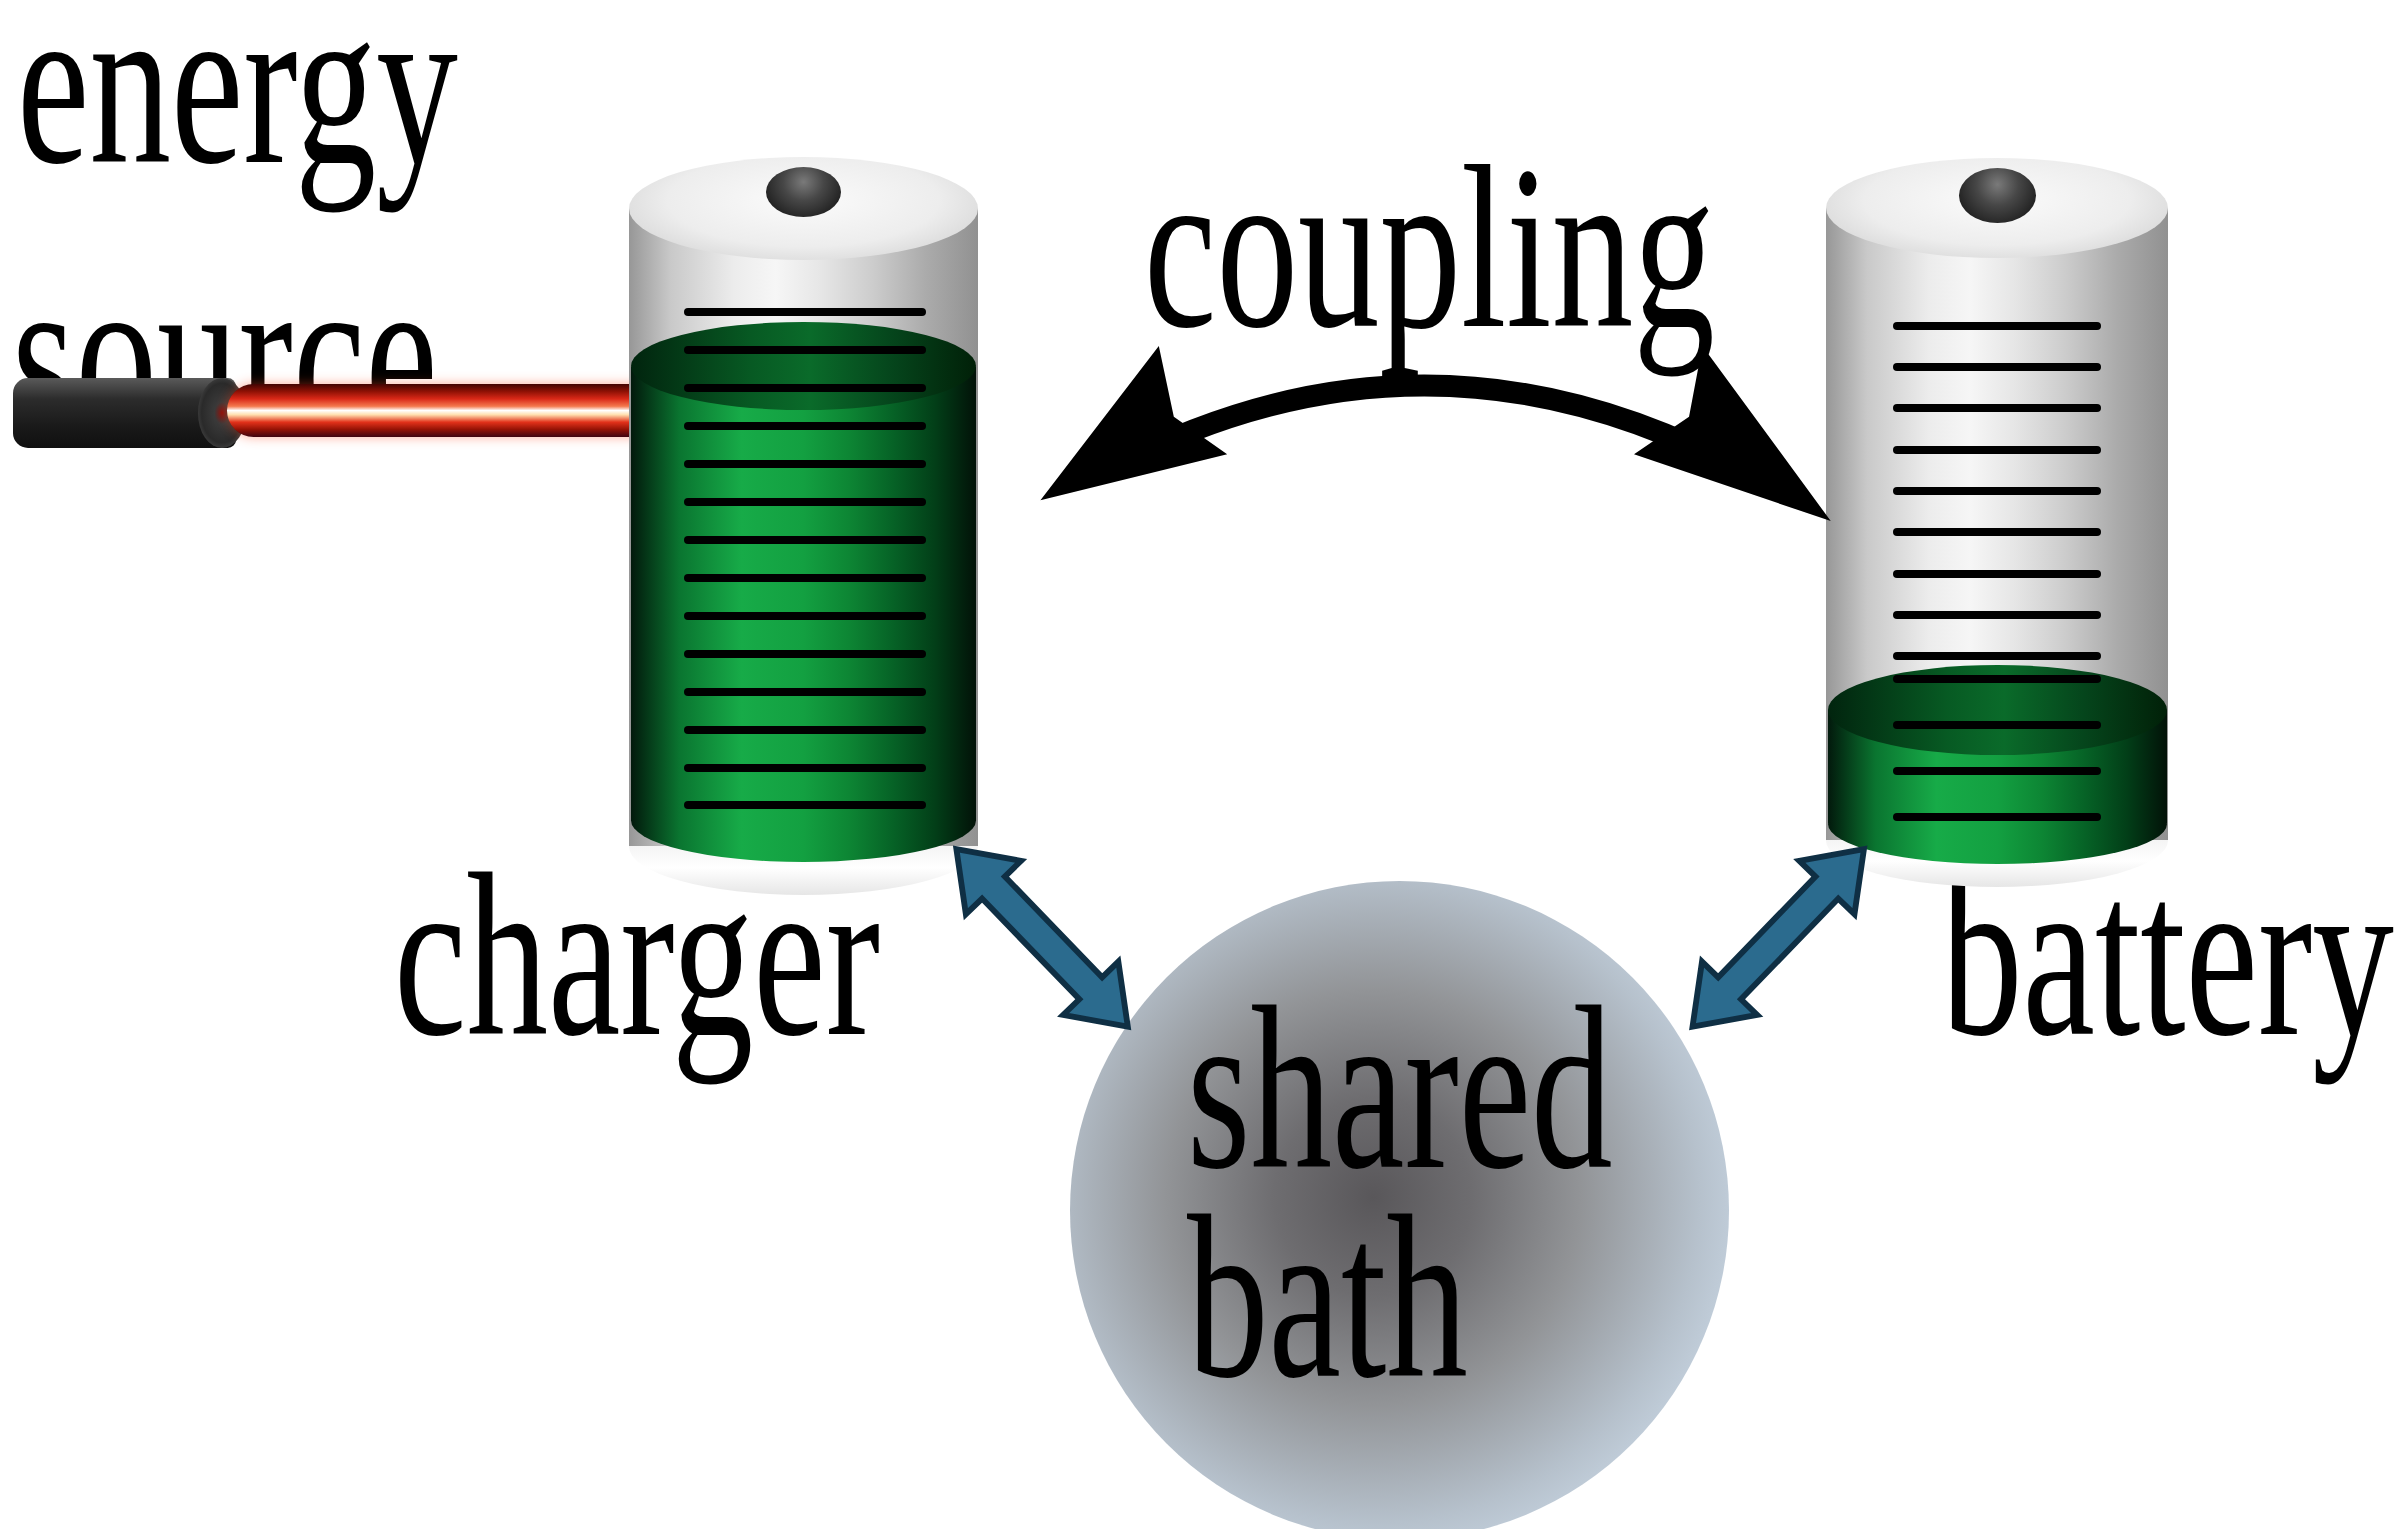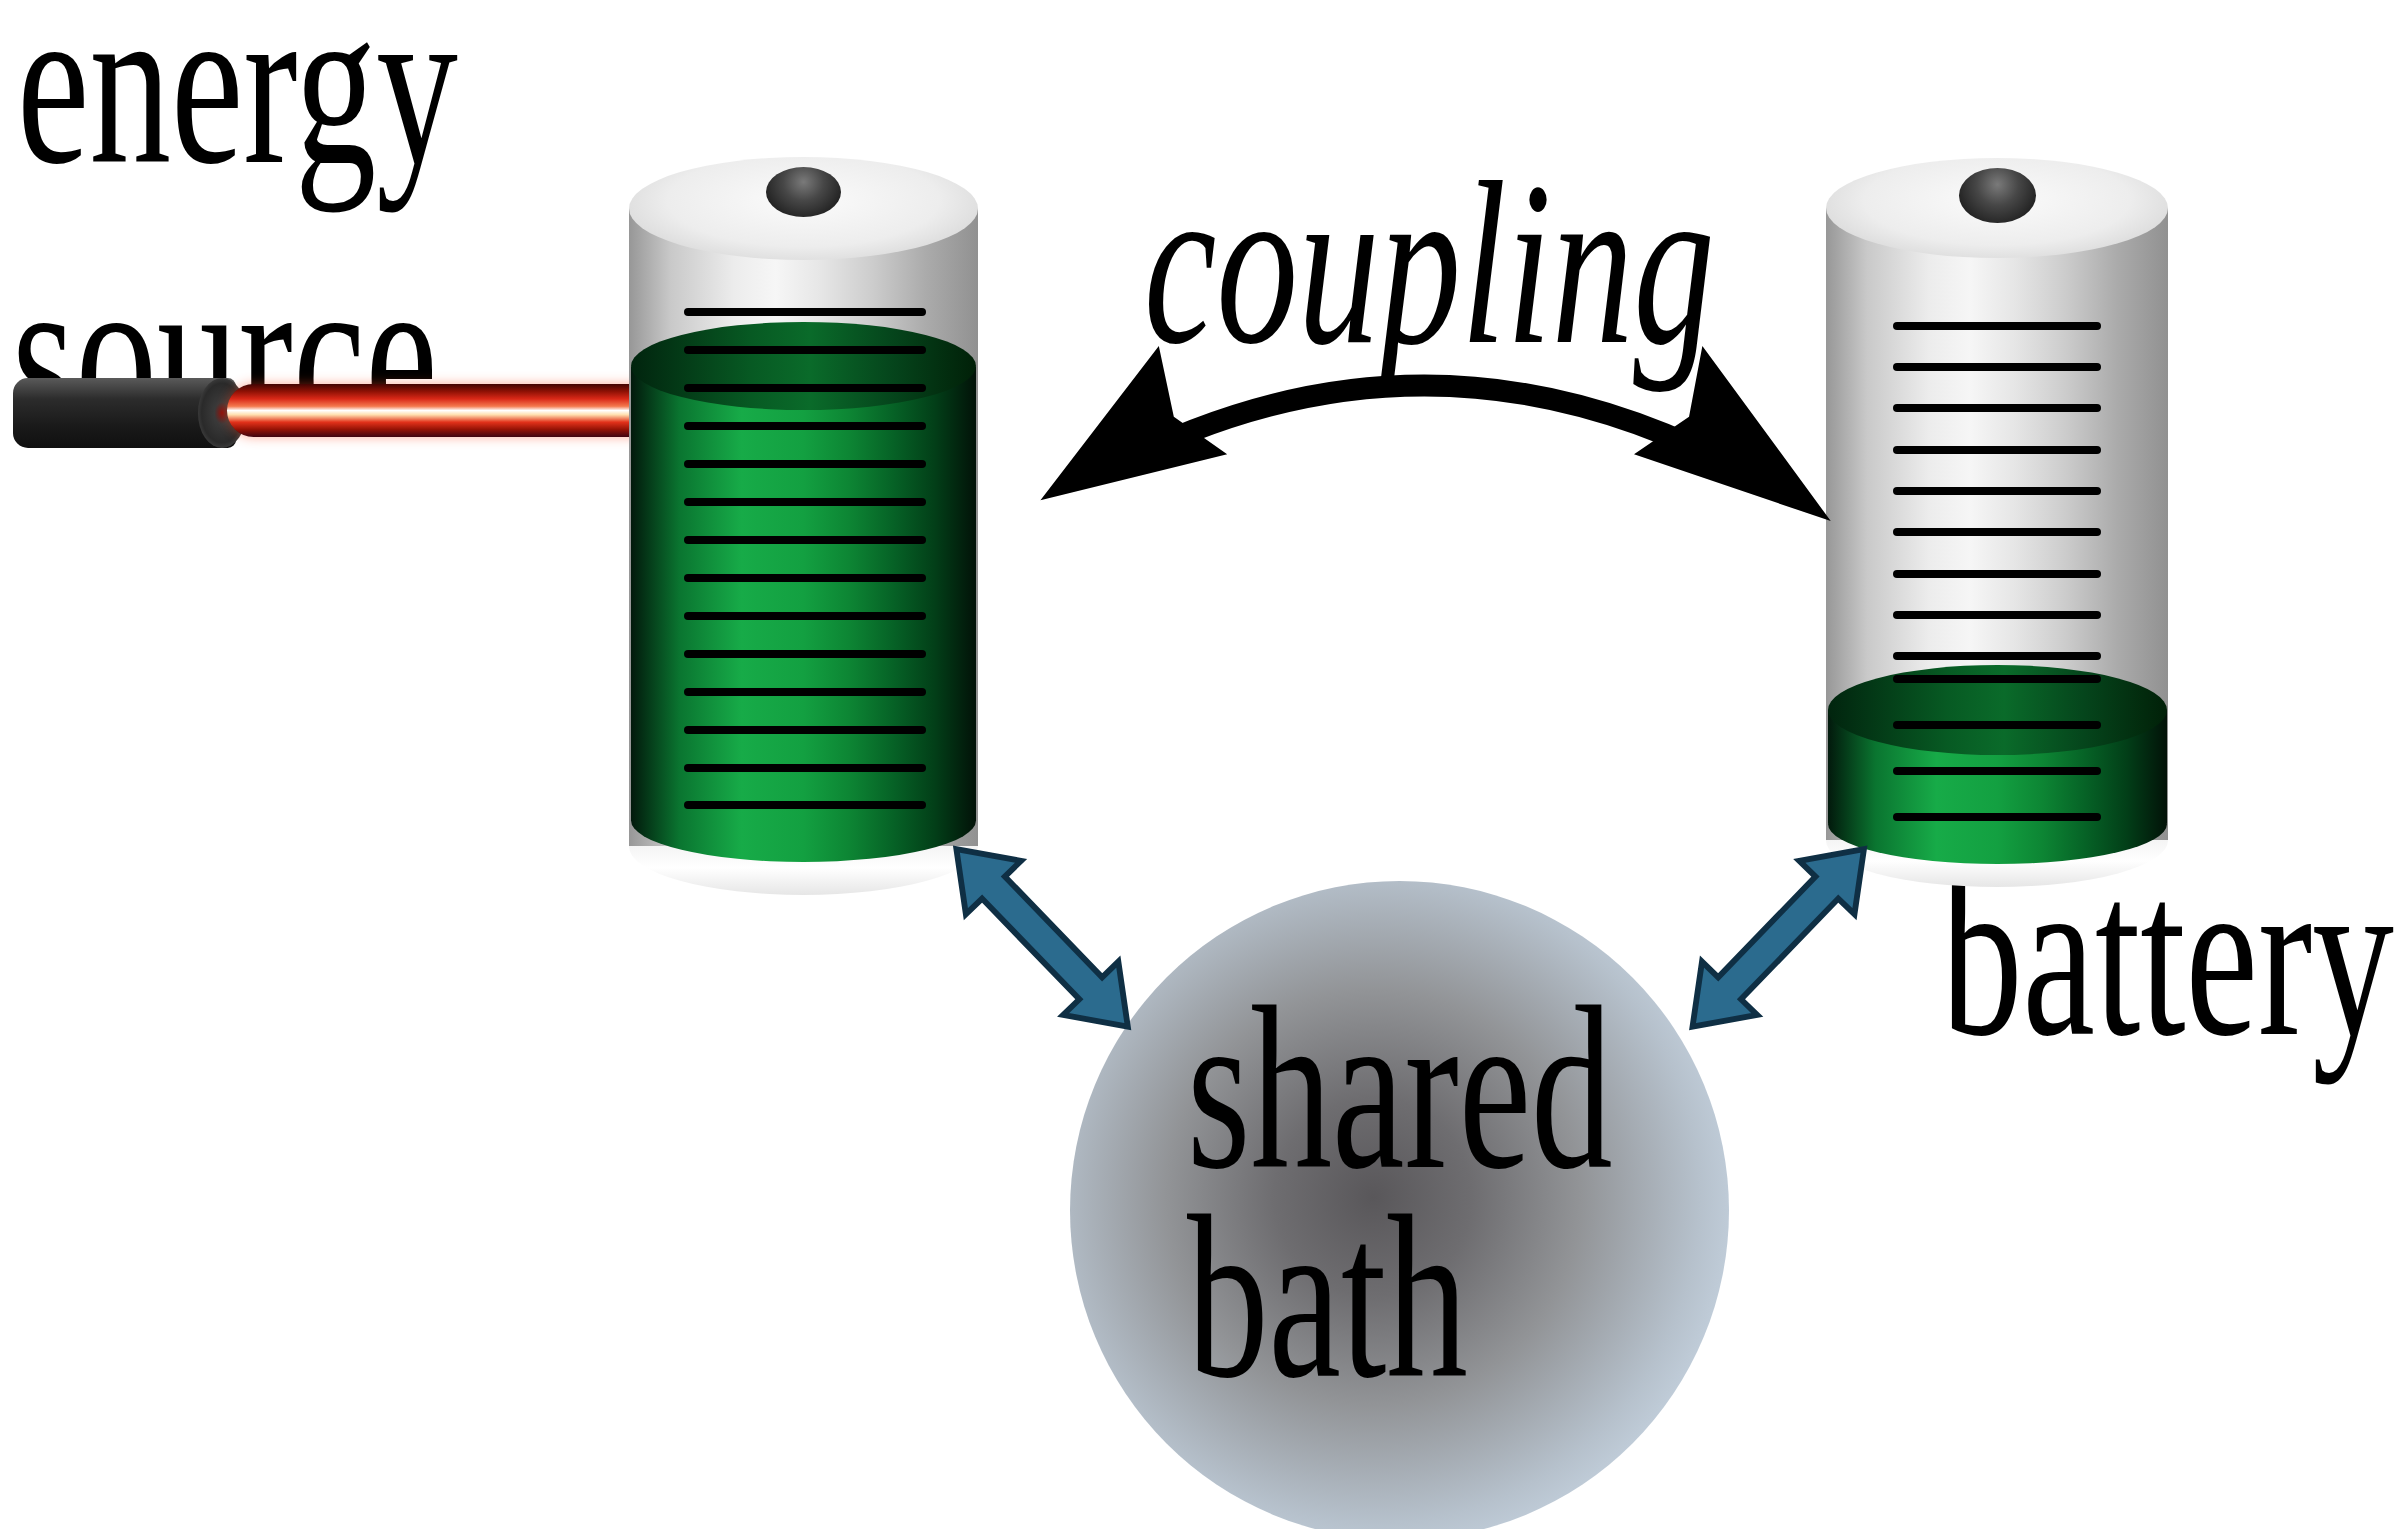--- a/index.html
+++ b/index.html
@@ -7,21 +7,21 @@
     position:relative;width:2401px;height:1529px;background:#ffffff;
     overflow:hidden;font-family:"Liberation Serif", serif;
   }
   .abs{position:absolute;}
 
   
   .label{position:absolute;font-size:233px;line-height:1;color:#000;white-space:nowrap;}
   .label .sq{display:inline-block;transform:scaleX(0.70);transform-origin:left top;}
   .lbl-energy  {left:16.7px;   top:-33px;}
   .lbl-source  {left:11.7px;   top:238px;}
-  .lbl-coupling{left:1144px; top:147px;font-style:italic;}
+  .lbl-coupling{left:1144px; top:131px;}
   .lbl-charger {left:394px;  top:839px;}
   .lbl-battery {left:1941px; top:839px;}
   .lbl-shared  {left:1187px; top:972px;}
   .lbl-bath    {left:1187px; top:1181px;}
 
   
   .laser-body{
     left:12.5px;top:378px;width:223px;height:70px;z-index:1;
     background:linear-gradient(180deg,#5a5a5a 0%,#2c2c2c 30%,#191919 70%,#101010 100%);
     border-radius:15px 8.3px 8.3px 15px;
@@ -180,18 +180,19 @@
     </g>
 
     <g transform="translate(2133,1125) rotate(134)">
       <path d="M -148 0 L -84 -46 L -84 -19 L 84 -19 L 84 -46 L 148 0 L 84 46 L 84 19 L -84 19 L -84 46 Z" fill="#2b6b8e" stroke="#0f2f44" stroke-width="7"></path>
     </g>
   </svg>
 
   <div class="label lbl-energy"><span class="sq">energy</span></div>
   <div class="label lbl-source"><span class="sq">source</span></div>
   <div class="label lbl-coupling"><span class="sq">coupling</span></div>
+  <div class="label lbl-charger"><span class="sq">charger</span></div>
   <div class="label lbl-battery"><span class="sq">battery</span></div>
   <div class="label lbl-bath bath-label"><span class="sq">bath</span></div>
   <div class="label lbl-shared bath-label"><span class="sq">shared</span></div>
 
 </div>
 
 
 </body></html>

